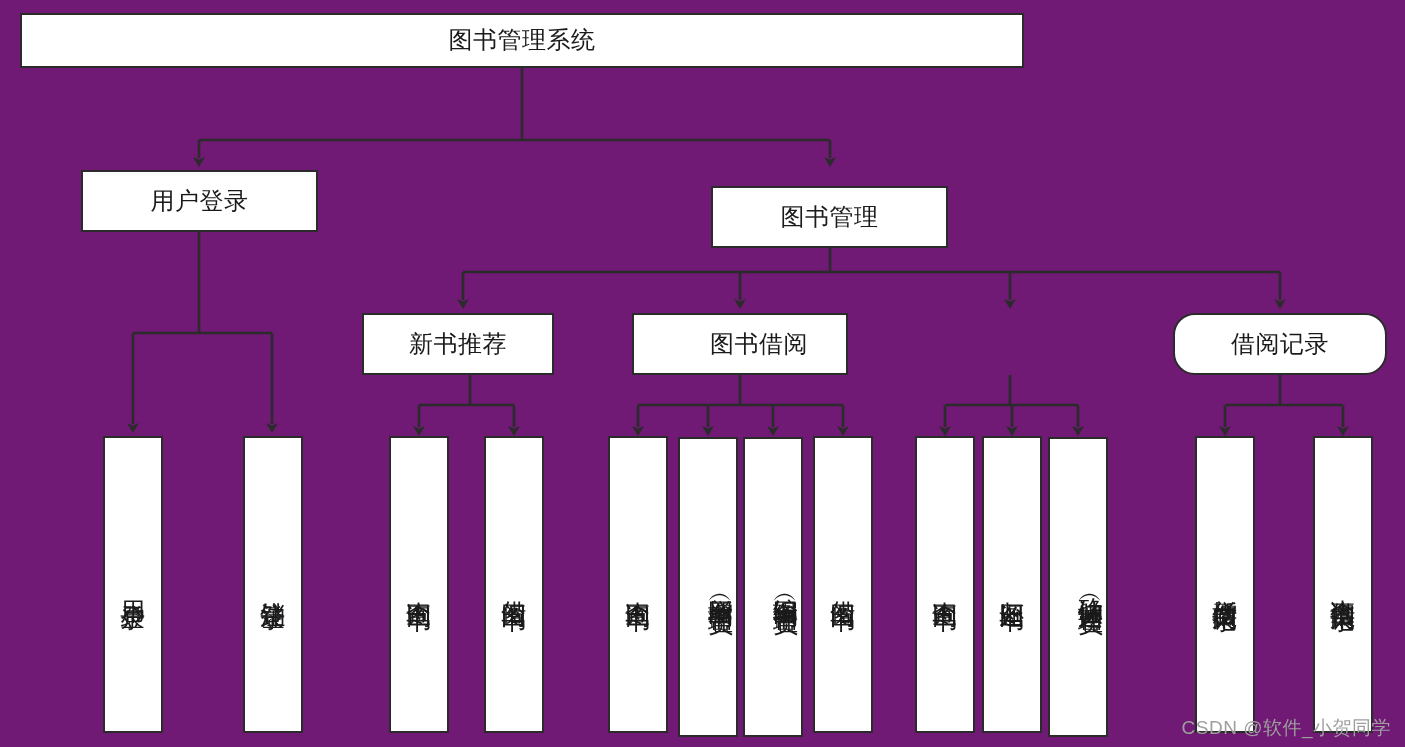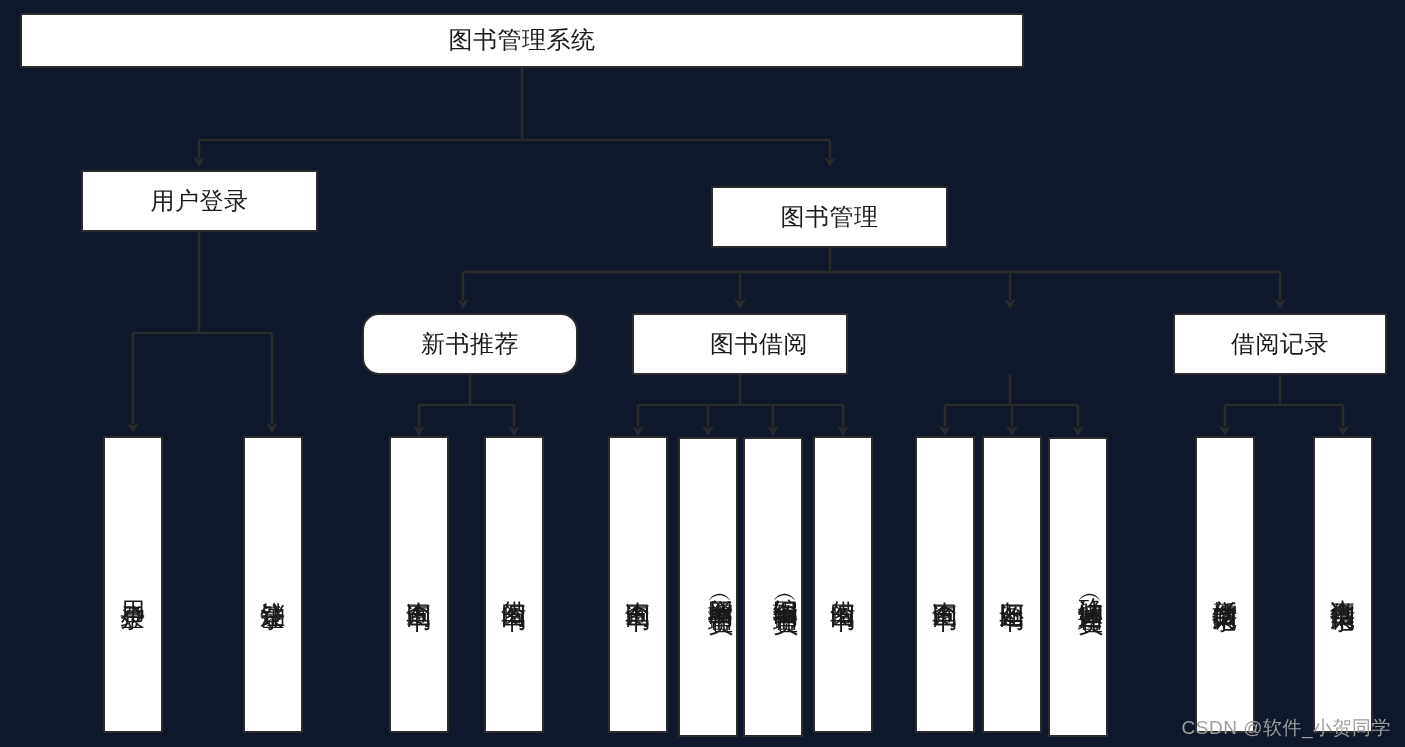--- a/index.html
+++ b/index.html
@@ -8,21 +8,21 @@
     padding: 0;
     background: #ffffff;
   }
   body {
     font-family: "Liberation Sans", "DejaVu Sans", sans-serif;
   }
   #diagram-canvas {
     position: relative;
     width: 1405px;
     height: 747px;
-    background: #0f172a;
+    background: #701a75;
     overflow: hidden;
   }
   #diagram-svg {
     position: absolute;
     left: 0;
     top: 0;
     width: 1405px;
     height: 747px;
   }
   .node {
@@ -134,27 +134,27 @@
     <span>图书管理系统</span>
   </div>
 
   <div class="node node-h" style="left:81px; top:170px; width:237px; height:62px;">
     <span>用户登录</span>
   </div>
   <div class="node node-h" style="left:711px; top:170px; width:237px; height:62px;margin-top:16px;">
     <span>图书管理</span>
   </div>
 
-  <div class="node node-h" style="left:362px; top:313px; width:216px; height:62px;border-radius:17px;">
+  <div class="node node-h" style="left:362px; top:313px; width:192px; height:62px;">
     <span>新书推荐</span>
   </div>
   <div class="node node-h" style="left:632px; top:313px; width:216px; height:62px;padding-left:38px;">
     <span>图书借阅</span>
   </div>
-  <div class="node node-h" style="left:1173px; top:313px; width:214px; height:62px;">
+  <div class="node node-h" style="left:1173px; top:313px; width:214px; height:62px;border-radius:22px;">
     <span>借阅记录</span>
   </div>
 
   <div class="node node-v mid" style="left:103px; top:436px; width:60px; height:297px;">
     <span class="vtext">用户登录</span>
   </div>
   <div class="node node-v mid" style="left:243px; top:436px; width:60px; height:297px;">
     <span class="vtext">注销登录</span>
   </div>
 

